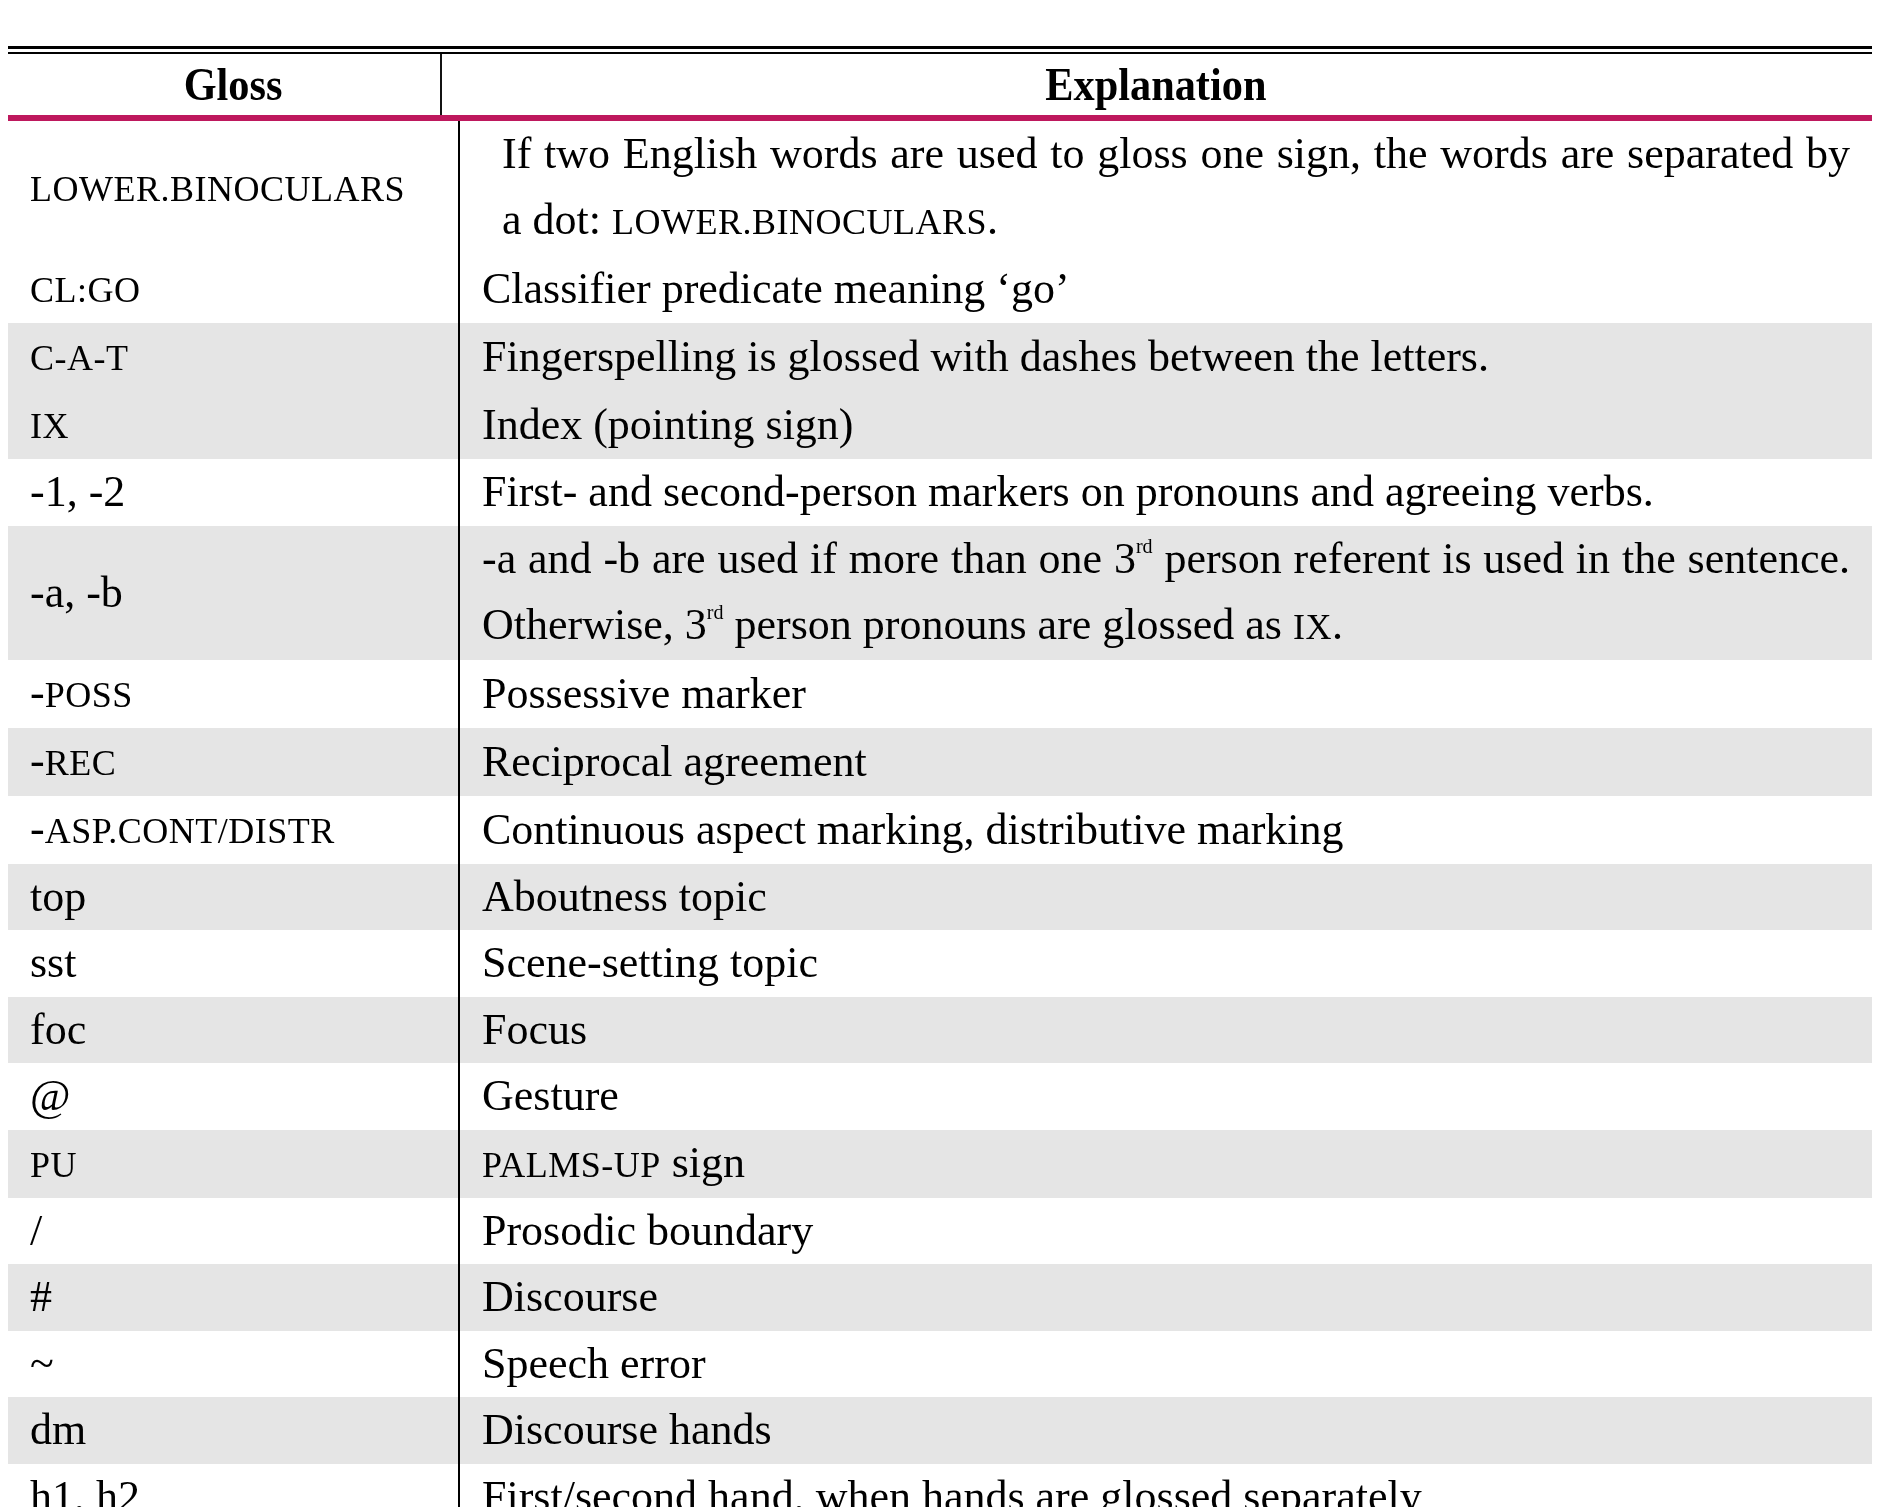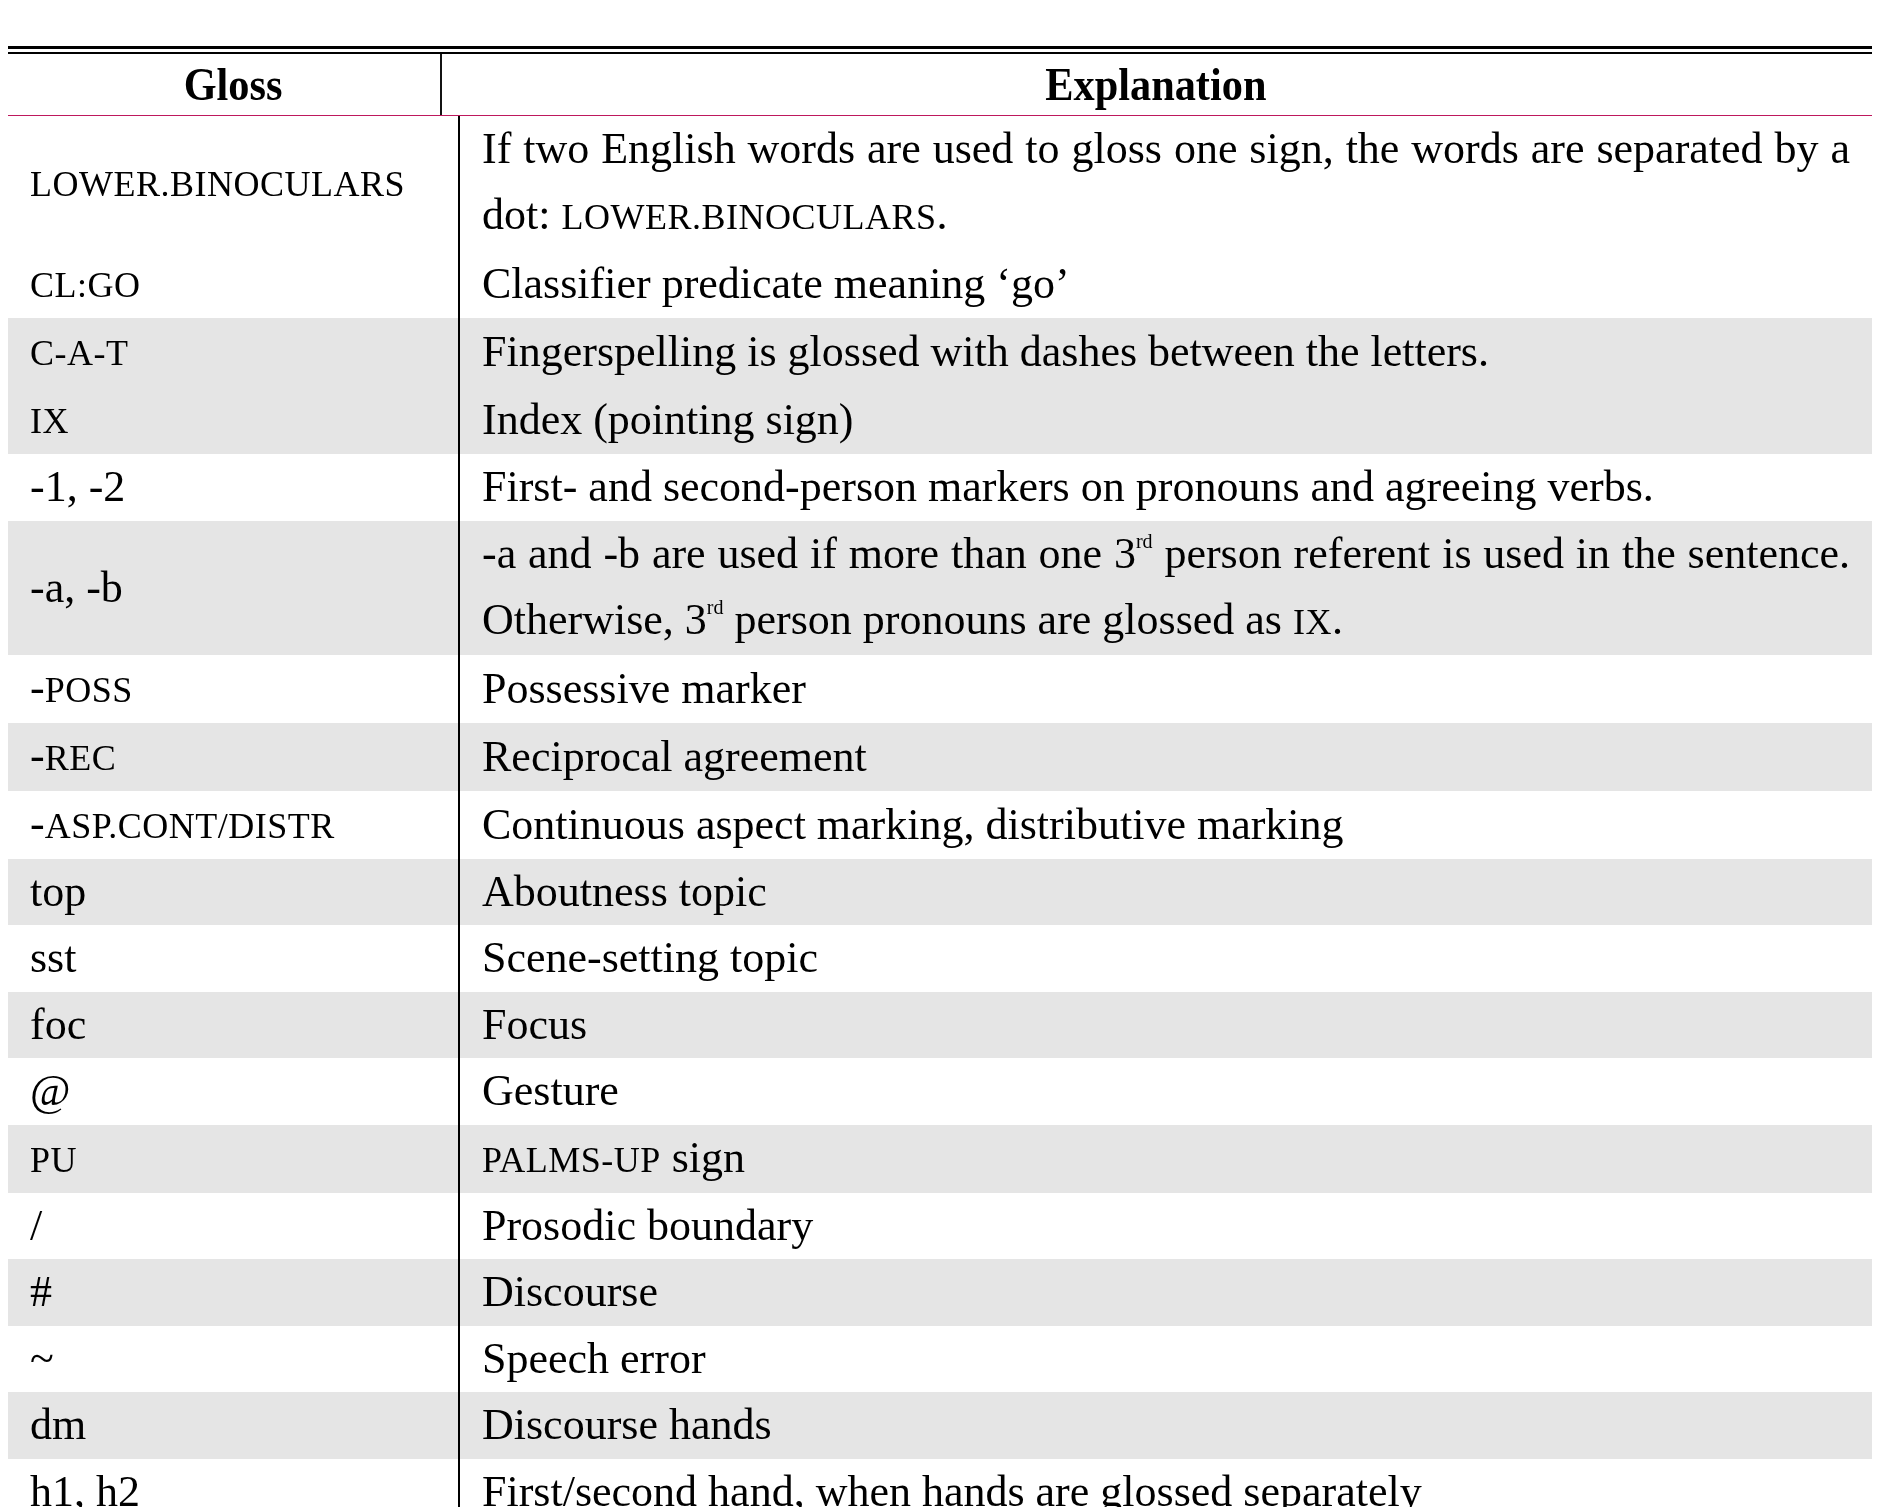--- a/index.html
+++ b/index.html
@@ -1,20 +1,20 @@
 <!DOCTYPE html>
 <html><head>
 <meta charset="utf-8">
 <style>
   html, body { margin: 0; padding: 0; background: #ffffff; }
   body { width: 1897px; height: 1507px; position: relative; overflow: hidden;
          font-family: "Liberation Serif", serif; color: #000; }
   .table { position: absolute; left: 8px; top: 46px; width: 1864px; }
   .rule-double { border-top: 3px solid #000; height: 3px; border-bottom: 2px solid #000; }
-  .header { display: flex; height: 61px; border-bottom: 1px solid #be185d; }
+  .header { display: flex; height: 61px; border-bottom: 6px solid #be185d; }
   .header .c1, .header .c2 { font-weight: bold; font-size: 46px; text-align: center;
          line-height: 61px; transform: scaleX(0.92); }
   .c1 { width: 452px; box-sizing: border-box; padding-left: 22px; border-right: 2px solid #000; }
   .c2 { flex: 1; box-sizing: border-box; padding-left: 22px; padding-right: 22px; }
   .header .c1 { padding-left: 0; }
   .header .c2 { padding-left: 0; }
   .row { display: flex; min-height: 66.5px; align-items: stretch; }
   .row.shaded { background: #e5e5e5; }
   .row.tall { min-height: 133px; }
   .cell { display: flex; align-items: center; font-size: 44px; line-height: 66px; }
@@ -31,21 +31,21 @@
   <div class="header">
     <div class="c1">Gloss</div>
     <div class="c2">Explanation</div>
   </div>
   <div id="rows">
       <div class="row tall">
         <div class="cell c1">
           <span><span class="smallcap">LOWER.BINOCULARS</span></span>
         </div>
         <div class="cell c2">
-          <div class="justify" style="width: 100%; line-height: 66px;"><span>If two English words are used to gloss one sign, the words are separated by a dot: </span><span class="smallcap">LOWER.BINOCULARS</span><span>.</span></div>
+          <div class="justify" style="width: 100%; line-height: 66px; margin-left: 20px;"><span>If two English words are used to gloss one sign, the words are separated by a dot: </span><span class="smallcap">LOWER.BINOCULARS</span><span>.</span></div>
         </div>
       </div>
       <div class="row">
         <div class="cell c1">
           <span><span class="smallcap">CL:GO</span></span>
         </div>
         <div class="cell c2">
           <div style="width: 100%;"><span>Classifier predicate meaning ‘go’</span></div>
         </div>
       </div>

